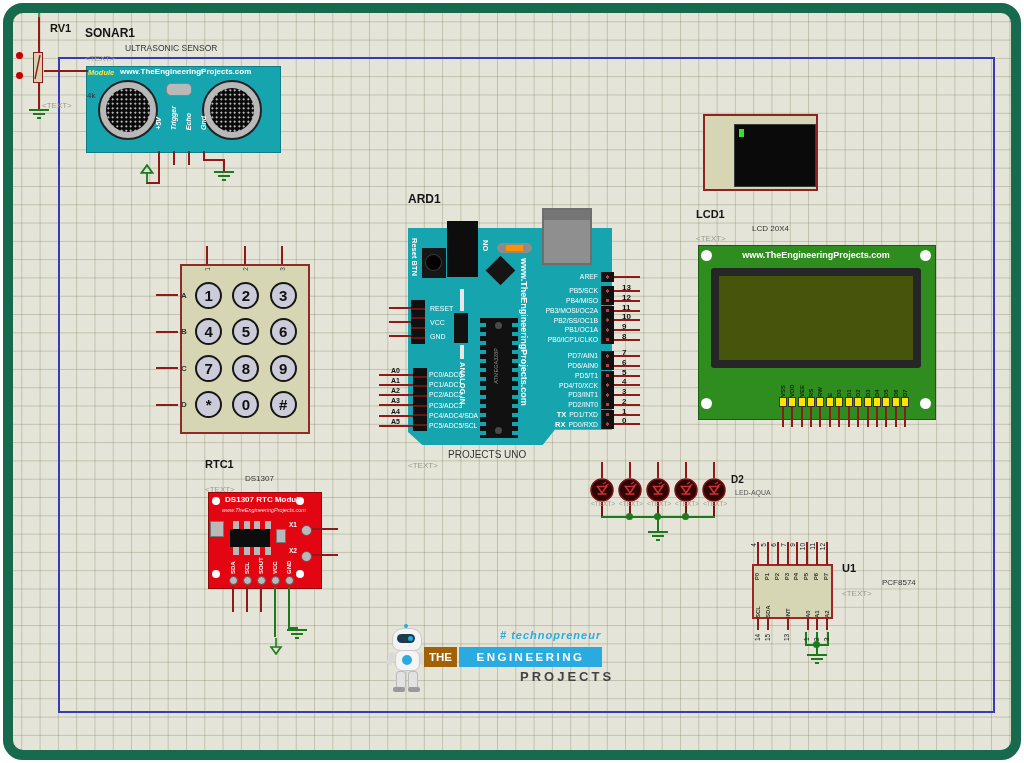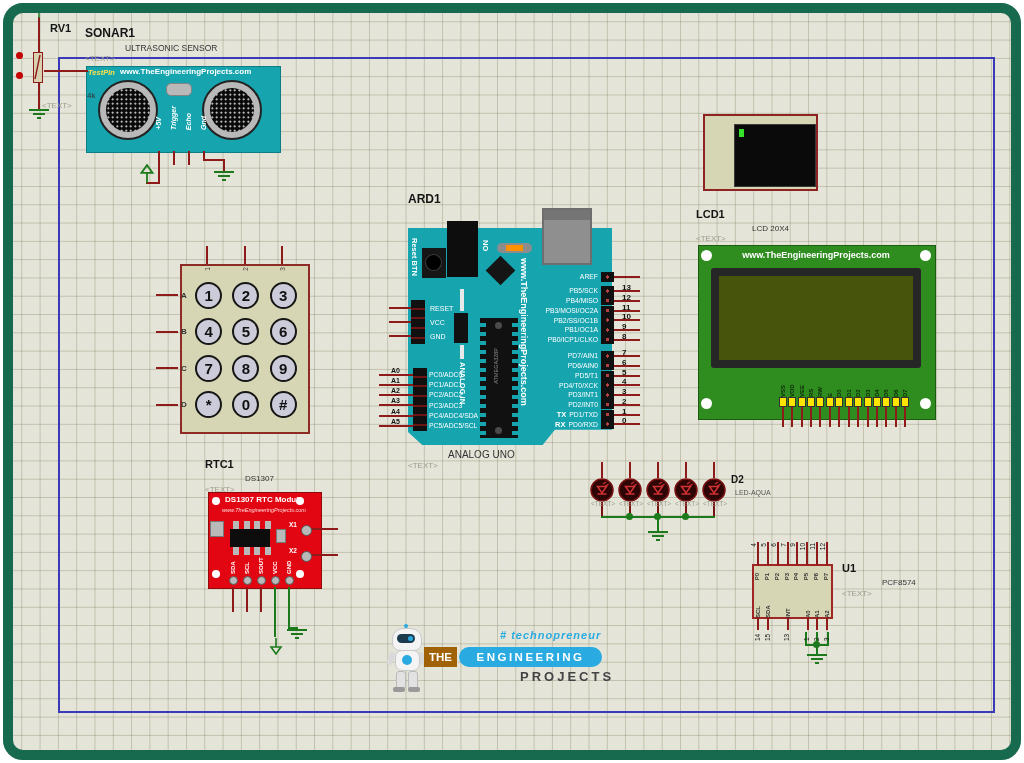--- a/index.html
+++ b/index.html
@@ -83,21 +83,21 @@
   .utop .num{position:absolute;left:-2px;top:1px;font-size:6.5px;color:#111;}
   .utop .port{position:absolute;left:1px;bottom:0;font-size:6px;color:#333;font-weight:700;}
   .ubot{width:9.87px;display:flex;flex-direction:column;align-items:center;}
   .ubot .lab{height:26px;font-size:6px;color:#333;font-weight:700;}
   .ubot .stub{width:2px;height:12px;background:#8f1a1a;}
   .ubot .num{height:11px;font-size:6.5px;color:#111;}
   .ubot:nth-child(3){margin-left:10px;}
   .ubot:nth-child(4){margin-left:10px;}
   
   .logo-the{position:absolute;left:424px;top:647px;width:33px;height:20px;background:#a16207;color:#fff;font-weight:700;font-size:11.5px;display:flex;align-items:center;justify-content:center;z-index:5;}
-  .logo-eng{position:absolute;left:459px;top:647px;width:143px;height:20px;background:#29abe2;color:#fff;font-weight:700;font-size:11.5px;letter-spacing:2.5px;display:flex;align-items:center;justify-content:center;z-index:5;border-radius:10px;}
+  .logo-eng{position:absolute;left:459px;top:647px;width:143px;height:20px;background:#29abe2;color:#fff;font-weight:700;font-size:11.5px;letter-spacing:2.5px;display:flex;align-items:center;justify-content:center;z-index:5;}
   .logo-proj{position:absolute;left:520px;top:669px;width:82px;text-align:right;font-size:13px;font-weight:800;letter-spacing:3px;color:#434345;z-index:5;}
   .logo-tag{position:absolute;left:500px;top:629px;font-size:11px;font-weight:700;font-style:italic;color:#29abe2;letter-spacing:1px;z-index:5;}
 </style>
 </head>
 <body>
 
 <div class="canvas">
   <div class="sheet"></div>
   <div class="blue"></div>
 
@@ -118,21 +118,21 @@
   <svg class="a z" style="left:28px;top:109px" width="22" height="12" viewBox="0 0 22 12">
       <path d="M1 1H21M5 5H17M9 9H13" stroke="#1c7a1c" stroke-width="2" fill="none"></path>
     </svg>
   <span class="a z sub" style="left:47px;top:91px">4k</span>
   <span class="a z ph" style="left:42px;top:101px">&lt;TEXT&gt;</span>
 
   <span class="a z ref" style="left:85px;top:26px;font-size:12px">SONAR1</span>
   <span class="a z sub" style="left:85px;top:43px;font-size:8.5px">ULTRASONIC SENSOR</span>
   <span class="a z ph" style="left:85px;top:54px">&lt;TEXT&gt;</span>
   <div class="sonar-board"></div>
-  <span class="a z" style="left:88px;top:68px;color:#ffe24a;font-size:7.5px;font-weight:700;font-style:italic">TestPin</span>
+  <span class="a z" style="left:88px;top:68px;color:#ffe24a;font-size:7.5px;font-weight:700;font-style:italic">Module</span>
   <span class="a z" style="left:120px;top:67px;color:#fff;font-size:8px;font-weight:700">www.TheEngineeringProjects.com</span>
   <div class="xducer" style="left:98px;top:80px">
       <i></i>
     </div>
   <div class="xducer" style="left:202px;top:80px">
       <i></i>
     </div>
   <div class="a z" style="left:166px;top:83px;width:24px;height:11px;background:#b9b9b9;border:1px solid #838383;border-radius:5px"></div>
   <div class="a z" style="left:151px;top:106px;display:flex">
 
@@ -528,21 +528,21 @@
       <div class="rrow">
       <span class="tag">RX</span>
       <span class="lbl">PD0/RXD</span>
       <span class="hpin"></span>
       <span class="sw">
           <i></i>
           <b>0</b>
         </span>
     </div>
     </div>
-  <span class="a z sub" style="left:408px;top:449px;font-size:10px">ANALOG UNO</span>
+  <span class="a z sub" style="left:408px;top:449px;font-size:10px">PROJECTS UNO</span>
   <span class="a z ph" style="left:408px;top:461px">&lt;TEXT&gt;</span>
 
   <div class="term">
     <div style="position:absolute;left:29px;top:8px;width:80px;height:61px;background:#0a0a0a;border:1px solid #3a3a3a">
       <div style="position:absolute;left:4px;top:4px;width:5px;height:8px;background:#35e02a"></div>
     </div>
   </div>
 
   <span class="a z ref" style="left:696px;top:208px">LCD1</span>
   <span class="a z sub" style="left:712px;top:224px">LCD 20X4</span>

